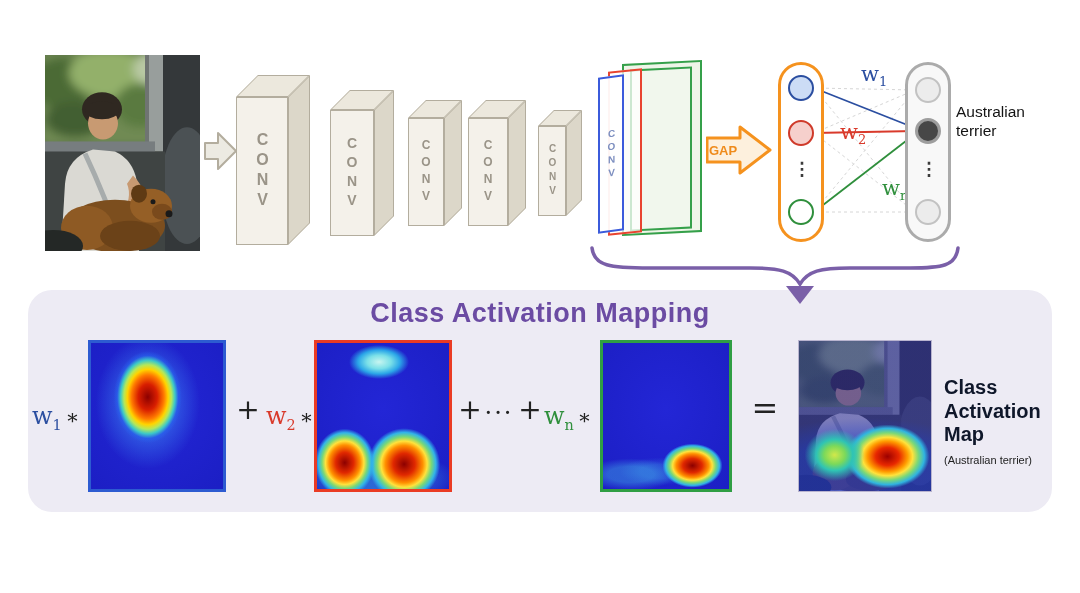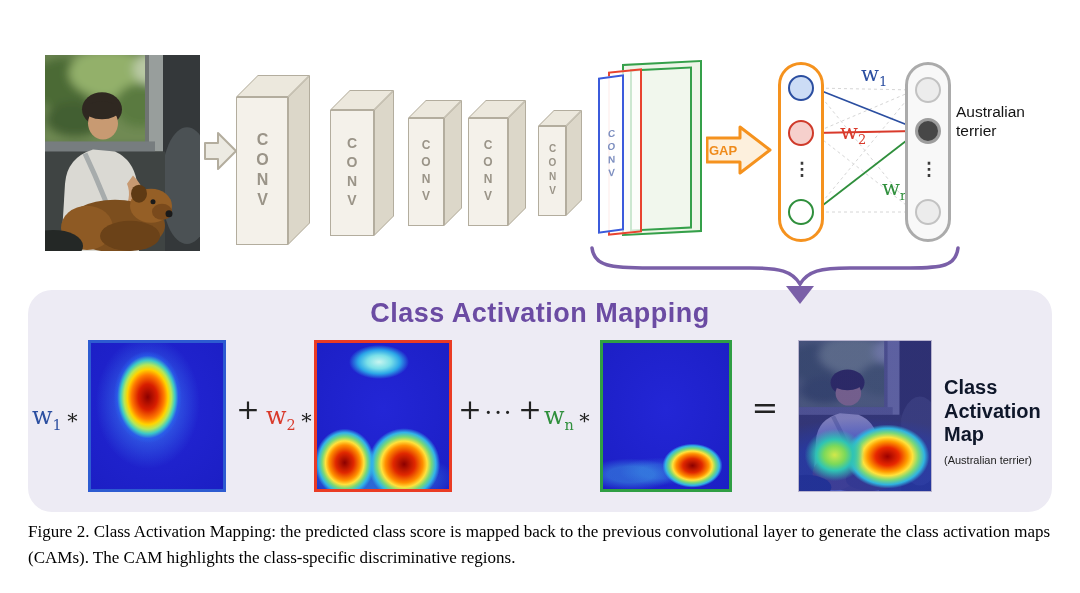--- a/index.html
+++ b/index.html
@@ -268,15 +268,14 @@
     </div>
 
     <div id="result-label" style="left:916px;top:86px;width:106px;">
       <div>Class</div>
       <div>Activation</div>
       <div>Map</div>
     </div>
     <div id="result-sublabel" style="left:916px;top:164px;width:110px;">(Australian terrier)</div>
   </div>
 
-  <div id="caption">Figure 2. Class Activation Mapping: the predicted class score is mapped back to the previous convolutional layer to generate the class activation maps (CAMs). The CAM highlights the class-specific discriminative regions.</div>
 
 </div>
 
 </body></html>

